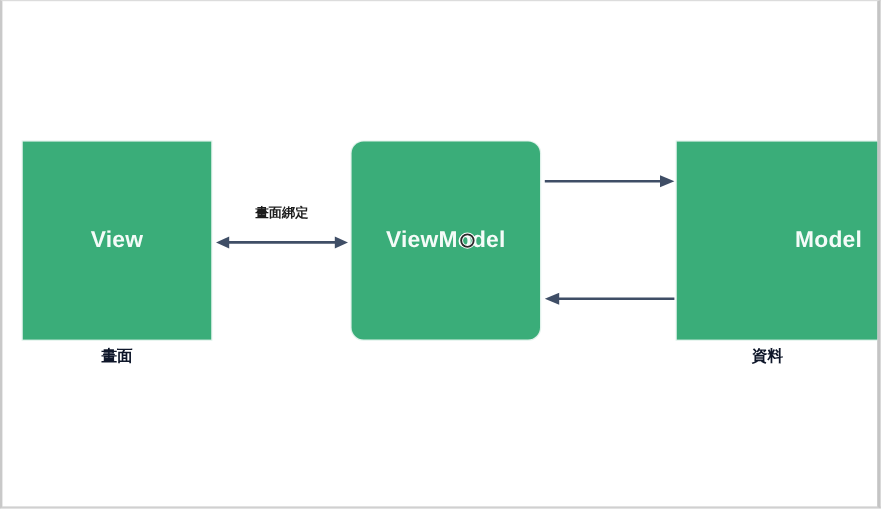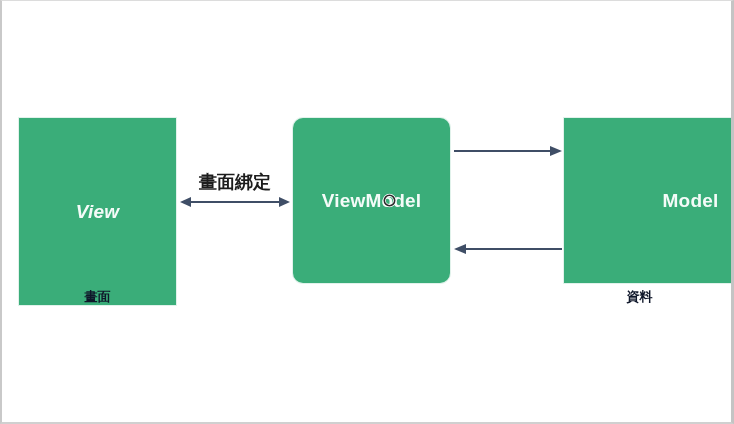--- a/index.html
+++ b/index.html
@@ -45,21 +45,21 @@
     position: absolute;
     text-align: center;
     color: #0f172a;
     font-size: 13px;
     font-weight: 700;
     line-height: 1;
     white-space: nowrap;
   }
 
   
-  #box-view      { left: 17px;  top: 117px; width: 157px; height: 187px; font-style: italic; }
+  #box-view      { left: 17px;  top: 117px; width: 157px; height: 165px; }
   #box-viewmodel { left: 291px; top: 117px; width: 157px; height: 165px; border-radius: 10px; }
   #box-model     { left: 562px; top: 117px; width: 173px; height: 165px; padding-left: 40px; }
 
   #caption-view      { left: 17px;  top: 289px; width: 157px; }
   #caption-viewmodel { left: 291px; top: 289px; width: 157px; }
   #caption-model     { left: 562px; top: 289px; width: 151px; }
 
   
   .connector {
     position: absolute;
@@ -73,21 +73,21 @@
   #conn-vm-to-model   { left: 452px; top: 142px; width: 108px; height: 16px; }
   #conn-model-to-vm   { left: 452px; top: 240px; width: 108px; height: 16px; }
 
   .edge-label {
     position: absolute;
     left: 178px;
     top: 172px;
     width: 110px;
     text-align: center;
     color: #1d1d1d;
-    font-size: 18px;
+    font-size: 11px;
     font-weight: 700;
     line-height: 1;
     white-space: nowrap;
   }
 
   
   #pointer-cursor {
     position: absolute;
     left: 380px;
     top: 192px;

